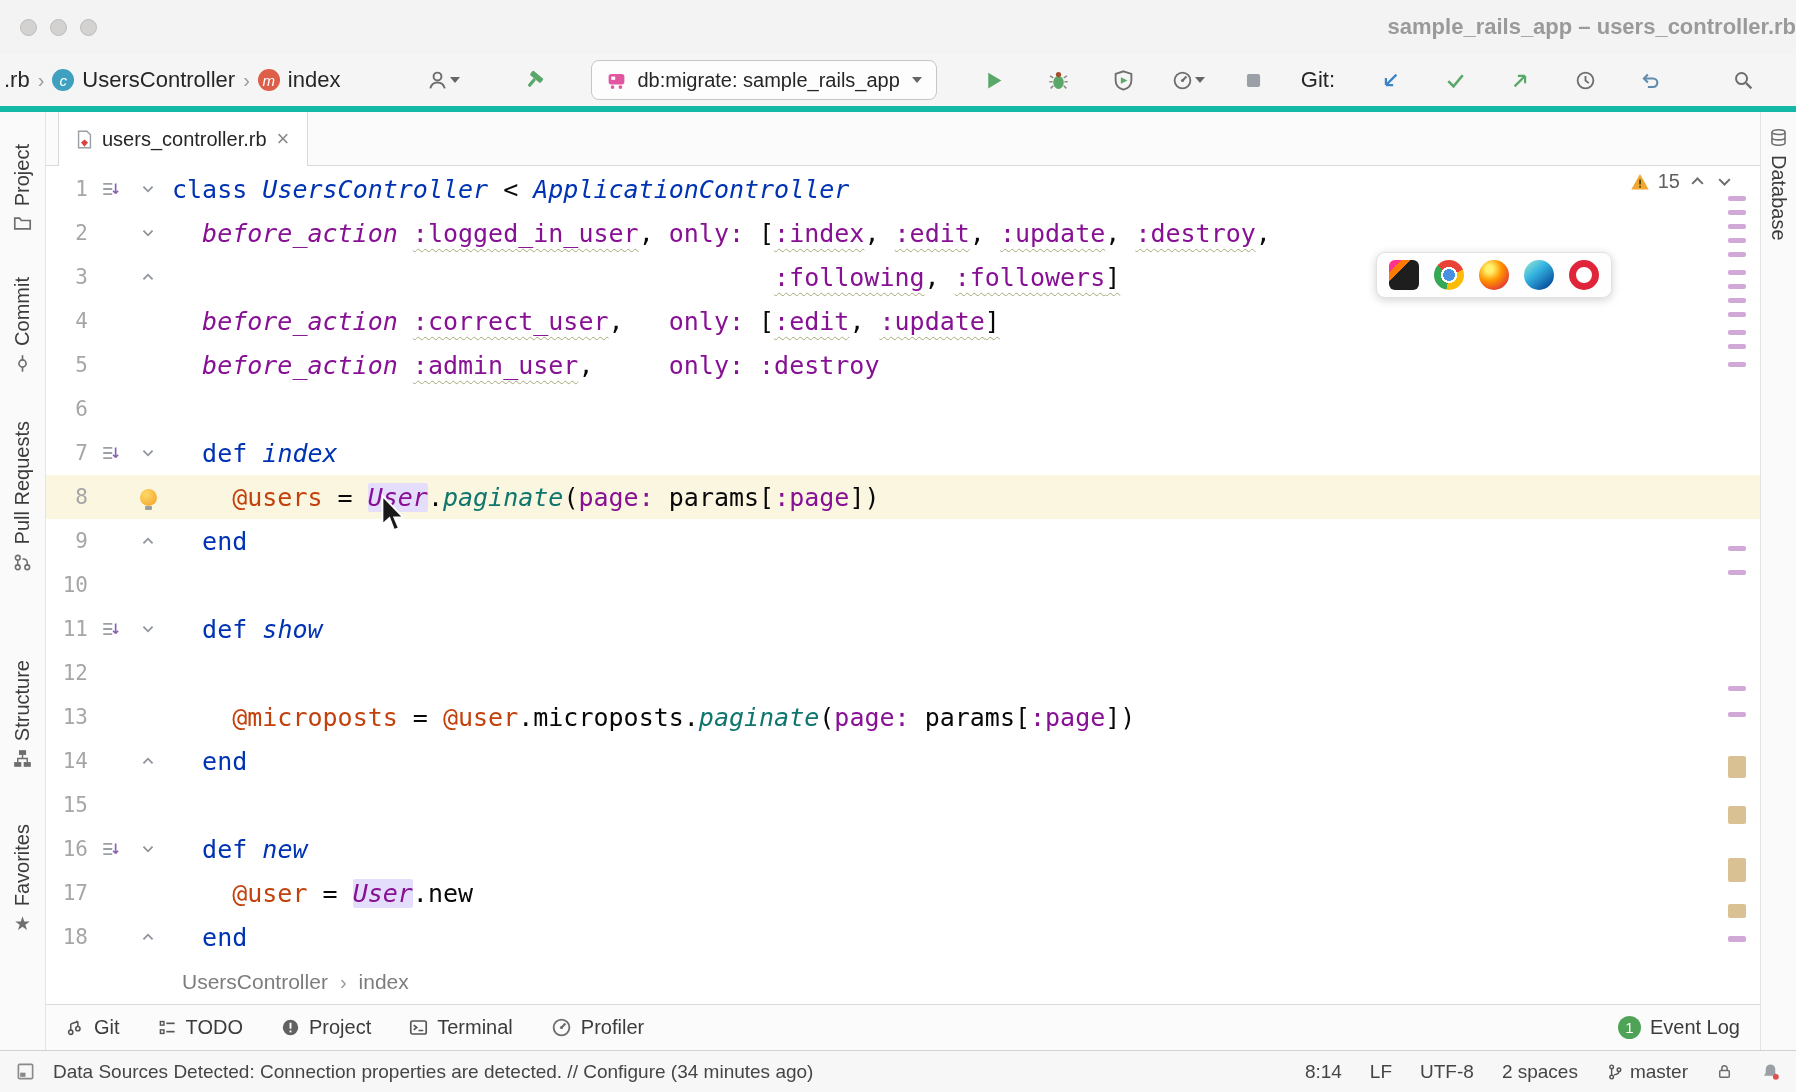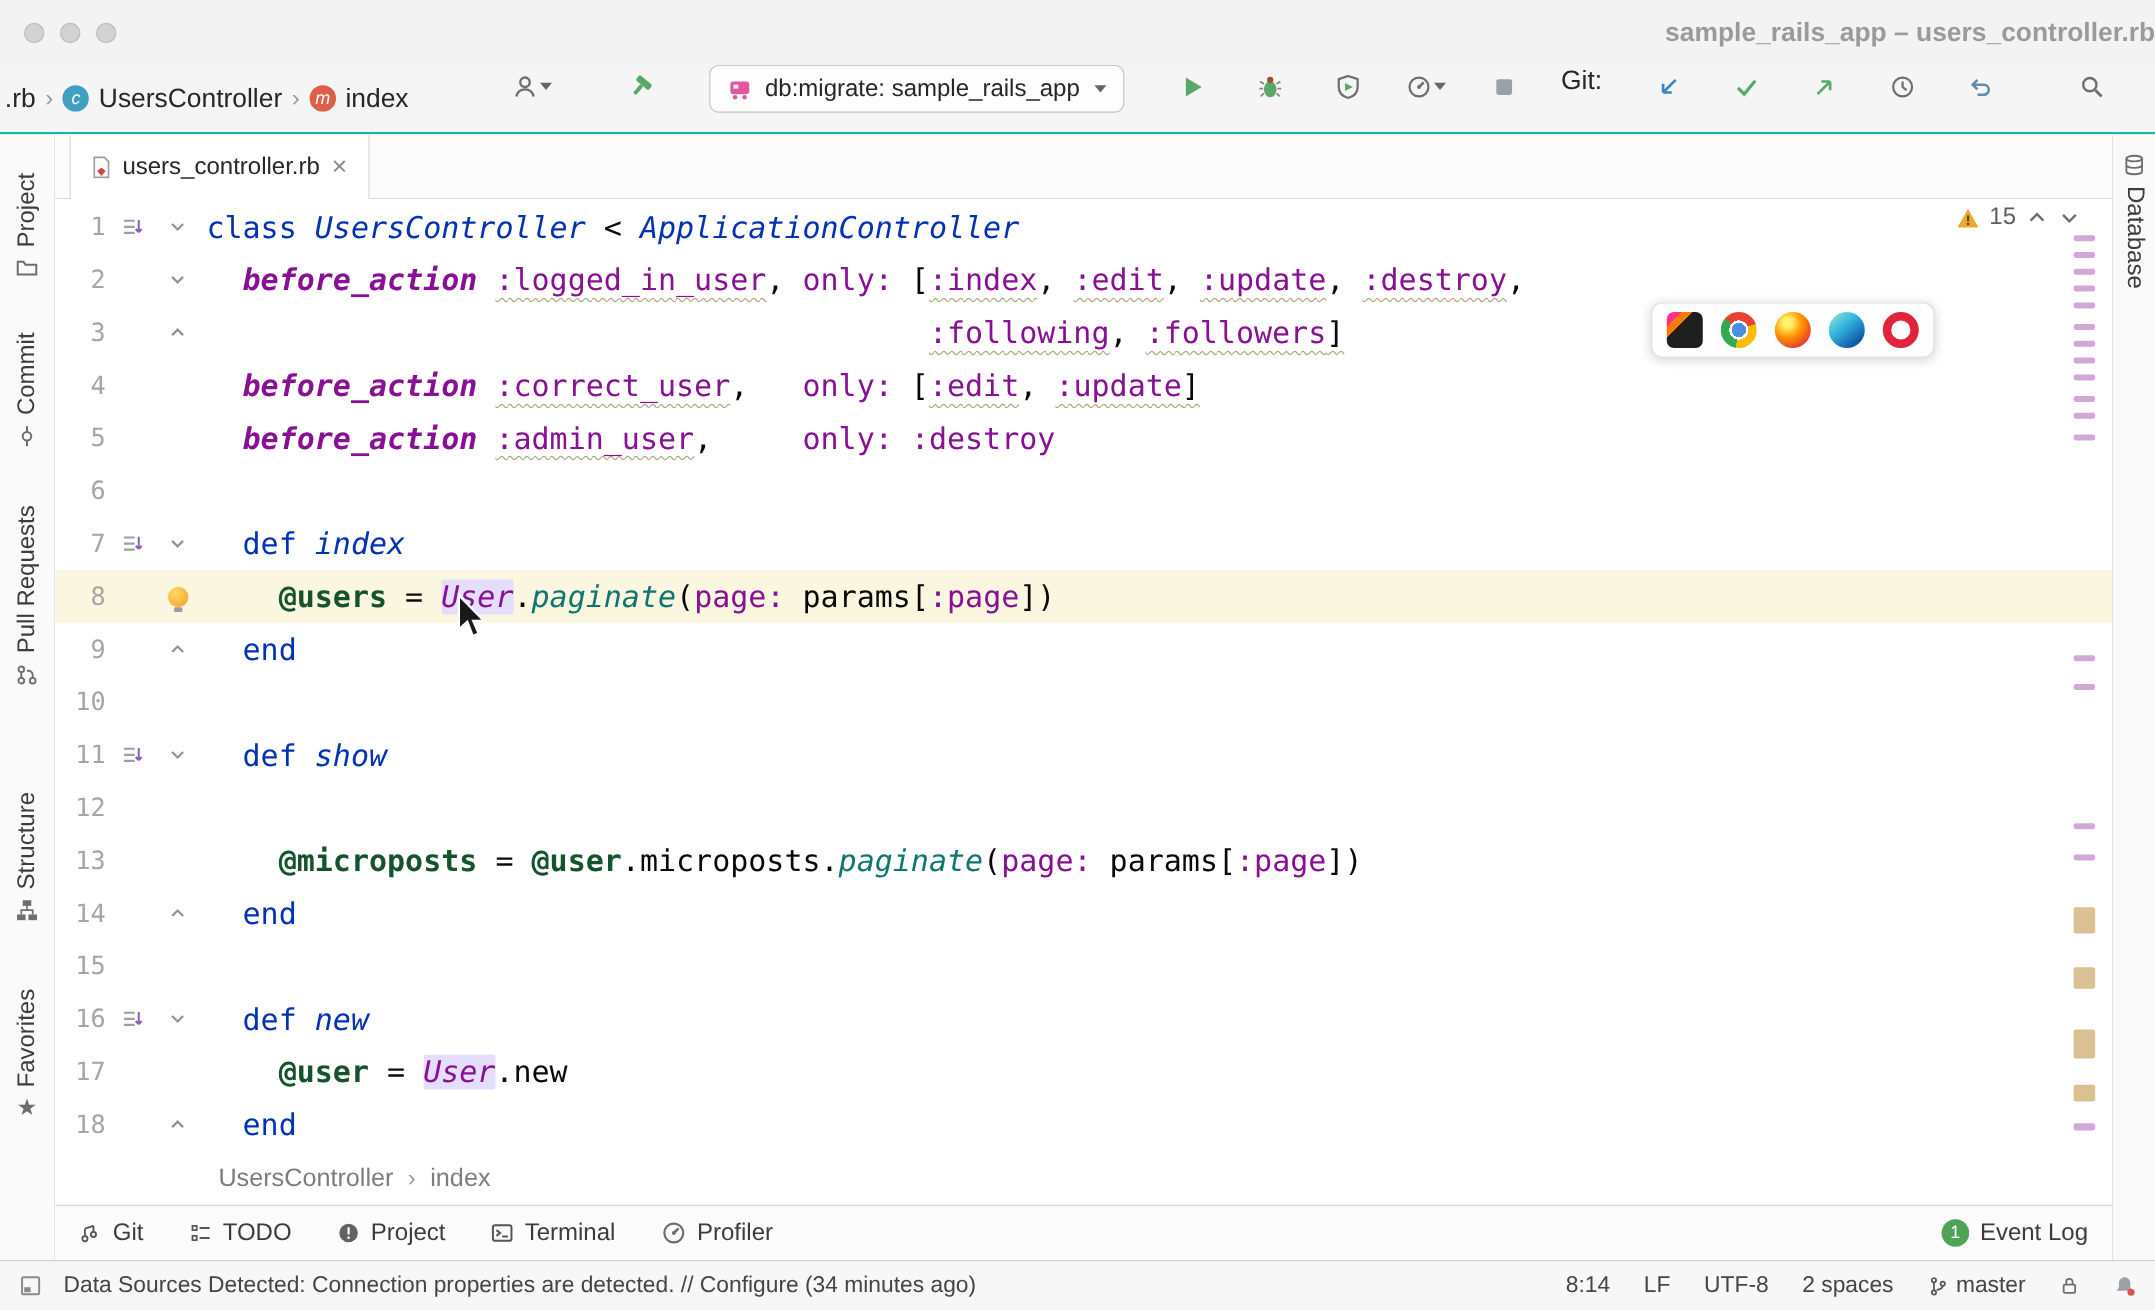--- a/index.html
+++ b/index.html
@@ -7,21 +7,21 @@
               font-family:"Liberation Sans", sans-serif; }
   .window { width:1796px; height:1092px; display:flex; flex-direction:column; background:#fff; }
 
   
   .titlebar { height:54px; background:#f4f3f3; position:relative; display:flex; align-items:center; flex:0 0 auto; }
   .traffic { display:flex; gap:13px; padding-left:20px; }
   .tl { width:17px; height:17px; border-radius:50%; background:#d3d2d0; border:1px solid #bdbcba; display:inline-block; }
   .wtitle { position:absolute; left:0; right:0; text-align:right; color:#9a9a9a; font-weight:bold; font-size:22px; pointer-events:none; }
 
   
-  .toolbar { height:58px; background:#f6f5f5; border-bottom:2px solid #14b8a6; display:flex; padding:0 16px 0 4px; flex:0 0 auto;gap:29px; }
+  .toolbar { height:58px; background:#f6f5f5; border-bottom:6px solid #14b8a6; display:flex; align-items:center; padding:0 16px 0 4px; flex:0 0 auto;gap:29px; }
   .crumbs { display:flex; align-items:center; gap:8px; font-size:22px; color:#262626; white-space:nowrap; }
   .sep { color:#9a9a9a; font-size:20px; }
   .badge { width:22px; height:22px; border-radius:50%; color:#fff; font-size:15px; font-style:italic; display:inline-flex; align-items:center; justify-content:center; }
   .badge-c { background:#3fa0c0; }
   .badge-m { background:#dd5f49; }
   .tbtn { width:36px; height:36px; display:inline-flex; align-items:center; justify-content:center; border-radius:5px; flex:0 0 auto; }
   .dd { width:0; height:0; border-left:5px solid transparent; border-right:5px solid transparent; border-top:6px solid #666; display:inline-block; margin-left:2px; }
   .runconfig { height:40px; display:flex; align-items:center; gap:10px; border:1px solid #c6c6c6; background:#fdfdfd; border-radius:8px; padding:0 14px; font-size:20px; color:#262626; margin:0 10px; white-space:nowrap; }
   .gitlabel { font-size:22px; color:#262626; margin:0 8px 0 auto; }
   .logo { width:27px; height:27px; border-radius:50%;
@@ -48,25 +48,25 @@
   .editor { flex:1; position:relative; overflow:hidden; background:#fff; }
   .lines { position:absolute; inset:0; padding-top:1px; }
   .cl { display:flex; height:44px; align-items:center; font-family:"DejaVu Sans Mono", monospace; font-size:25px; white-space:pre; }
   .cl.cur { background:#fbf6e0; }
   .ln { width:42px; text-align:right; color:#a6a6a6; font-size:21px; flex:0 0 auto; }
   .gs { width:44px; flex:0 0 auto; display:flex; justify-content:center; align-items:center; }
   .fs { width:32px; flex:0 0 auto; display:flex; justify-content:center; align-items:center; }
   .code { padding-left:8px; }
   .t-kw  { color:#0033b3; }
   .t-cls { color:#0033b3; font-style:italic; }
-  .t-dsl { color:#871094; font-style:italic;font-weight:bold; }
+  .t-dsl { color:#871094; font-style:italic; }
   .t-sym { color:#871094; }
   .t-symw{ color:#871094; text-decoration:underline wavy #a8a87c 1px; text-underline-offset:6px; }
   .t-key { color:#871094; }
-  .t-ivar{ color:#14532d;font-weight:bold; }
+  .t-ivar{ color:#c2410c; }
   .t-meth{ color:#0033b3; font-style:italic; }
   .t-call{ color:#0f766e; font-style:italic; }
   .t-usr { color:#871094; font-style:italic; background:#e4defc; border-radius:2px; }
   .t-tx  { color:#080808; }
   .t-txw { color:#080808; text-decoration:underline wavy #a8a87c 1px; text-underline-offset:6px; }
   .bulb { width:17px; height:17px; border-radius:50%; background:radial-gradient(circle at 35% 30%, #ffd966, #f0a028); position:relative; display:inline-block; }
   .bulb::after { content:""; position:absolute; left:5px; bottom:-4px; width:7px; height:4px; background:#9e9e9e; border-radius:1px; }
 
   .warnwidget { position:absolute; top:4px; right:26px; display:flex; align-items:center; gap:8px; color:#5f5f5f; font-size:20px; }
   .browserbar { position:absolute; left:1330px; top:86px; display:flex; align-items:center; gap:15px; padding:7px 12px; background:#fefefe; border:1px solid #e2e2e2; border-radius:9px; box-shadow:0 2px 10px rgba(0,0,0,.18); }

